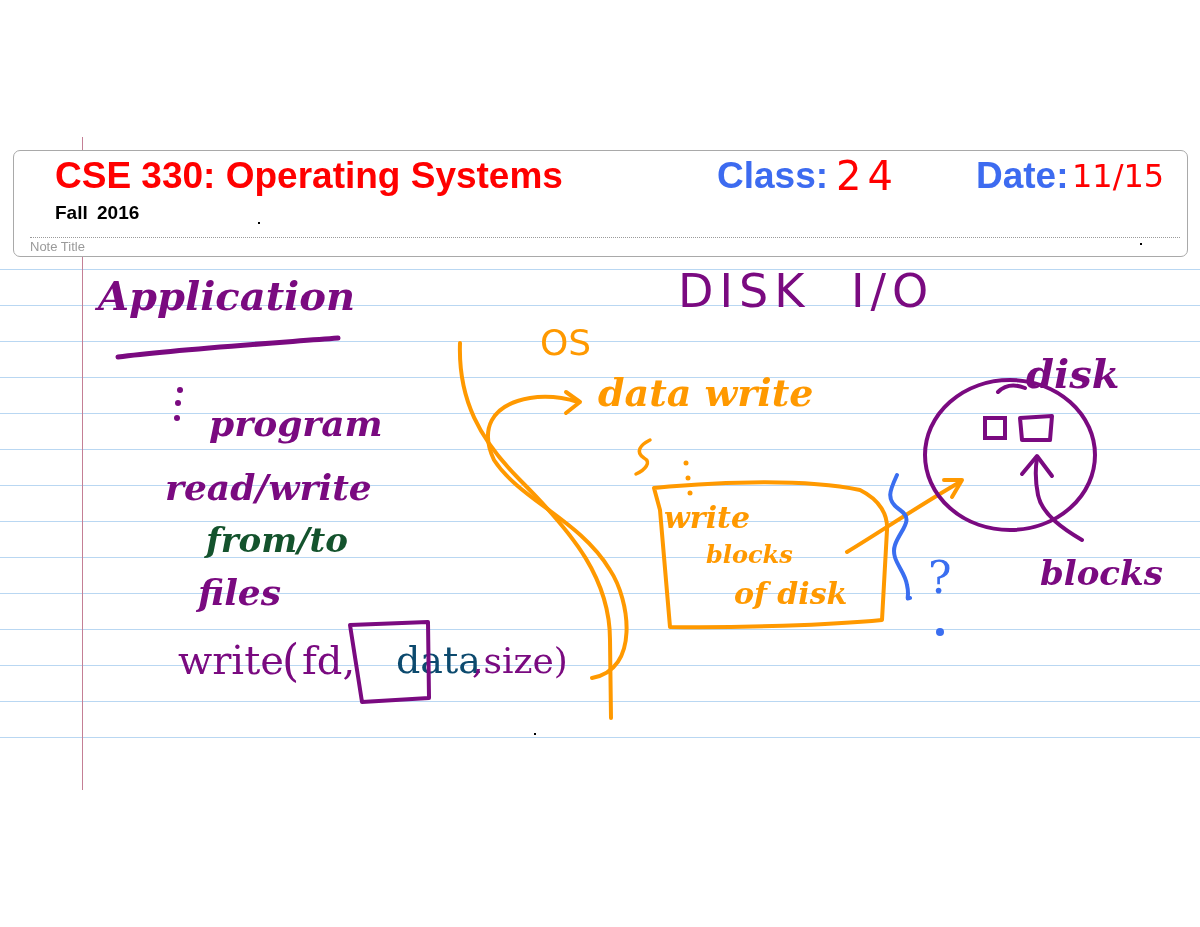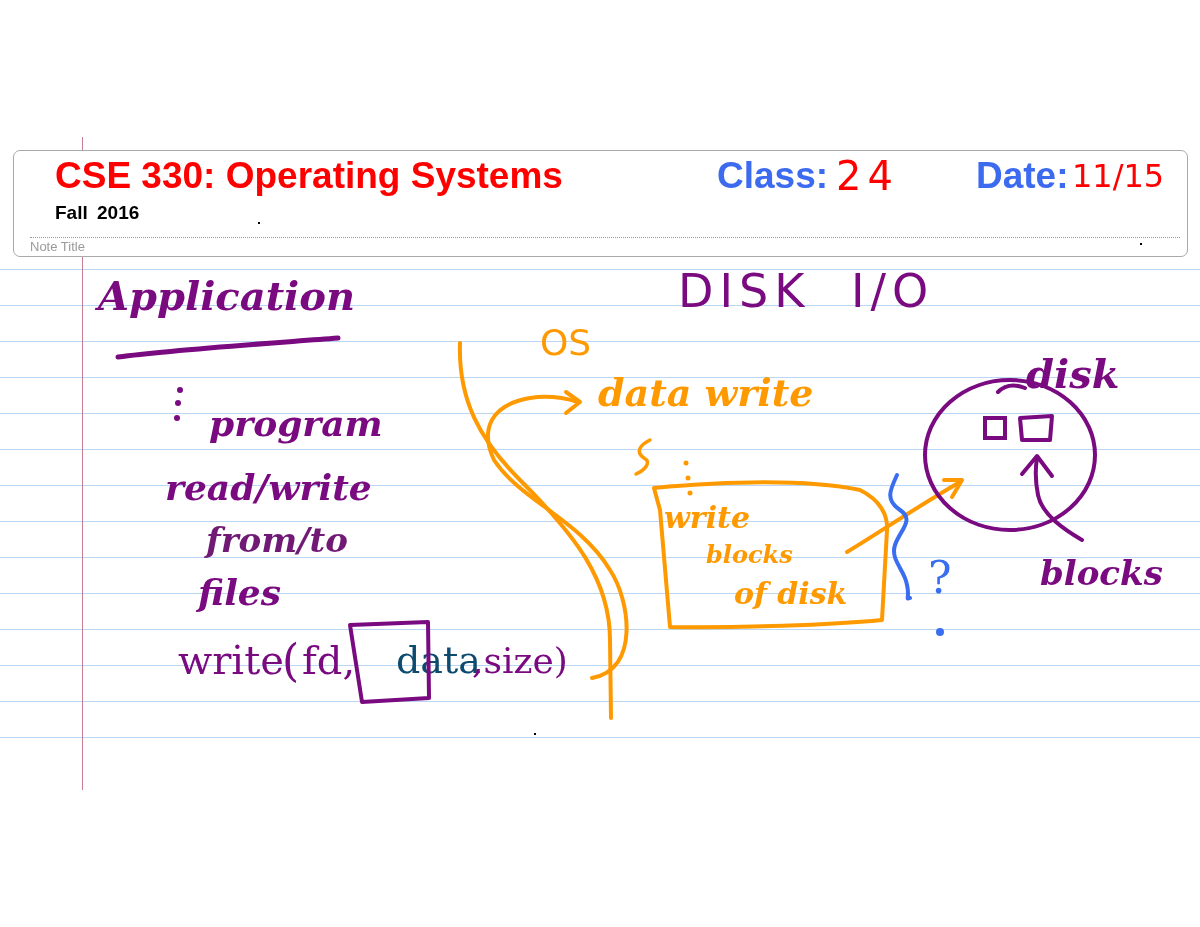--- a/index.html
+++ b/index.html
@@ -77,21 +77,21 @@
     <div class="note-title">Note Title</div>
   </div>
 
   <div class="dot" style="left:258px; top:222px;"></div>
   <div class="dot" style="left:1140px; top:243px;"></div>
   <div class="dot" style="left:534px; top:733px;"></div>
 
   <div class="hw" style="left:98px; top:272px; font-size:40px; color:#7a0a80; font-weight:bold;">Application</div>
   <div class="hw" style="left:193px; top:402px; font-size:36px; color:#7a0a80; font-weight:bold;margin-left:16px;">program</div>
   <div class="hw" style="left:165px; top:466px; font-size:36px; color:#7a0a80; font-weight:bold;">read/write</div>
-  <div class="hw" style="left:206px; top:520px; font-size:34px; color:#701a75; font-weight:bold;">from/to</div>
+  <div class="hw" style="left:206px; top:520px; font-size:34px; color:#14532d; font-weight:bold;">from/to</div>
   <div class="hw" style="left:198px; top:571px; font-size:36px; color:#7a0a80; font-weight:bold;">files</div>
 
   <div class="hw" style="left:178px; top:637px; font-size:40px; color:#7a0a80; font-style:normal;">write</div>
   <div class="hw" style="left:282px; top:635px; font-size:44px; color:#7a0a80; font-style:normal;">(</div>
   <div class="hw" style="left:302px; top:637px; font-size:40px; color:#7a0a80; font-style:normal;"></div>
   <div class="hw" style="left:302px; top:637px; font-size:40px; color:#7a0a80; font-style:normal;">fd,</div>
   <div class="hw" style="left:396px; top:638px; font-size:38px; color:#0c4a6e; font-style:normal;">data</div>
   <div class="hw" style="left:472px; top:640px; font-size:36px; color:#7a0a80; font-style:normal;">,size)</div>
 
   <div class="hw" style="left:678px; top:264px; font-size:46px; color:#7a0a80; font-style:normal; font-family:'DejaVu Sans', sans-serif; letter-spacing:6px; word-spacing:20px;">DISK I/O</div>

